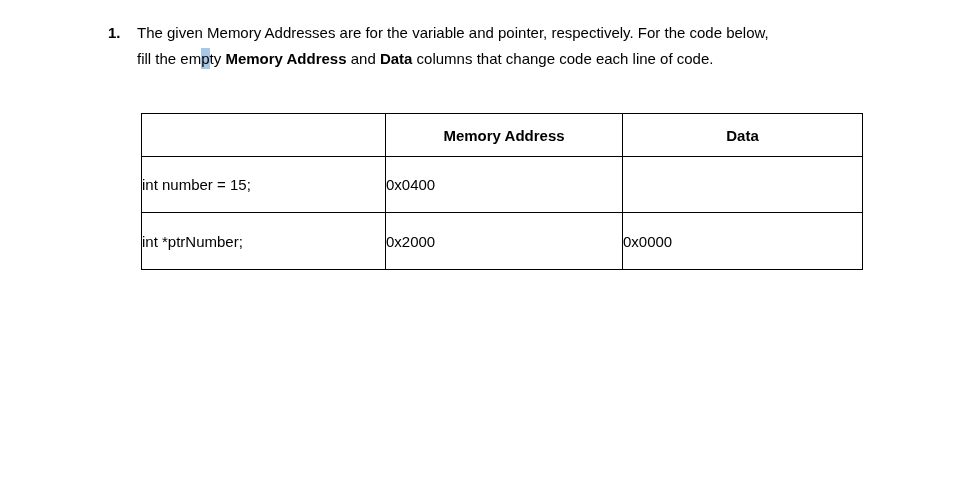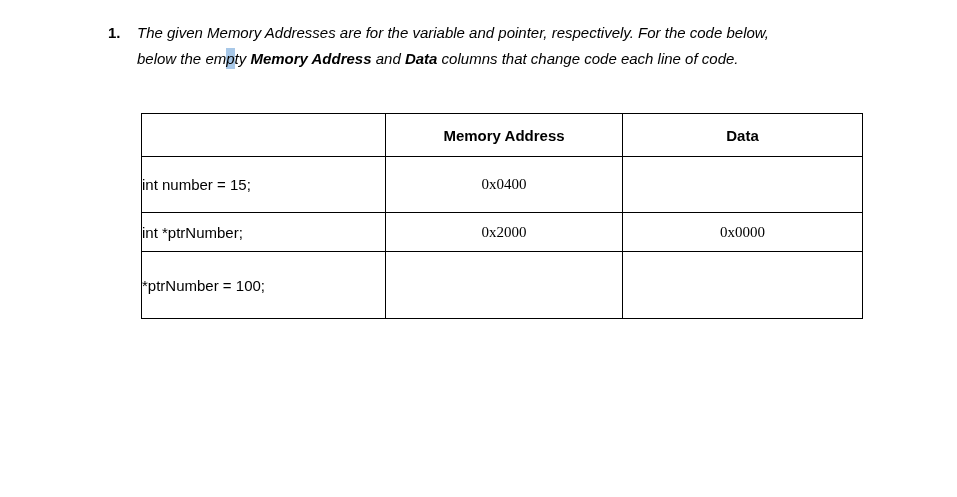--- a/index.html
+++ b/index.html
@@ -21,21 +21,21 @@
     left: 108px; top: 20px;
     display: flex;
     font-size: 15px;
     line-height: 26px;
   }
   .qnum {
     font-weight: bold;
     width: 29px;
     flex: 0 0 29px;
   }
-  .qtext .qline { white-space: nowrap; font-style: italic; }
+  .qtext .qline { white-space: nowrap; }
   .qtext b { font-weight: bold; }
   .hl {
     background: #a8c8e8;
     padding: 2px 0;
   }
   table.memtable {
     position: absolute;
     left: 141px; top: 113px;
     border-collapse: collapse;
     table-layout: fixed;
@@ -46,46 +46,44 @@
   table.memtable col.c2 { width: 237px; }
   table.memtable col.c3 { width: 240px; }
   table.memtable th, table.memtable td {
     border: 1px solid #000000;
     vertical-align: middle;
     padding: 0;
     overflow: hidden;
   }
   table.memtable tr.header-row { height: 43px; }
   table.memtable tr.r1 { height: 56px; }
-  table.memtable tr.r2 { height: 39px; }
+  table.memtable tr.r2 { height: 57px; }
   table.memtable tr.r3 { height: 58px; }
   table.memtable tr.r4 { height: 67px; }
   table.memtable th {
     font-weight: bold;
     text-align: center;
   }
   td.code {
     text-align: left;
     padding-left: 7px;
   }
   td.val {
-    text-align: center;
-    font-family: Liberation Serif, serif;
   }
 </style>
 </head>
 <body>
 
 <div class="page">
 
   <div class="question">
     <span class="qnum">1.</span>
     <div class="qtext">
       <div class="qline">The given Memory Addresses are for the variable and pointer, respectively. For the code below,</div>
-      <div class="qline"><span>below the em</span><span class="hl">p</span><span>ty </span><b>Memory Address</b><span> and </span><b>Data</b><span> columns that change code each line of code.</span></div>
+      <div class="qline"><span>fill the em</span><span class="hl">p</span><span>ty </span><b>Memory Address</b><span> and </span><b>Data</b><span> columns that change code each line of code.</span></div>
     </div>
   </div>
 
   <table class="memtable">
     <colgroup>
       <col class="c1">
         <col class="c2">
         <col class="c3">
     </colgroup>
     <tbody>
@@ -97,21 +95,16 @@
       <tr class="r1">
         <td class="code">int number = 15;</td>
         <td class="val">0x0400</td>
         <td class="val"></td>
       </tr>
       <tr class="r2">
         <td class="code">int *ptrNumber;</td>
         <td class="val">0x2000</td>
         <td class="val">0x0000</td>
       </tr>
-      <tr class="r4">
-        <td class="code">*ptrNumber = 100;</td>
-        <td class="val"></td>
-        <td class="val"></td>
-      </tr>
     </tbody>
   </table>
 
 </div>
 
 </body></html>

